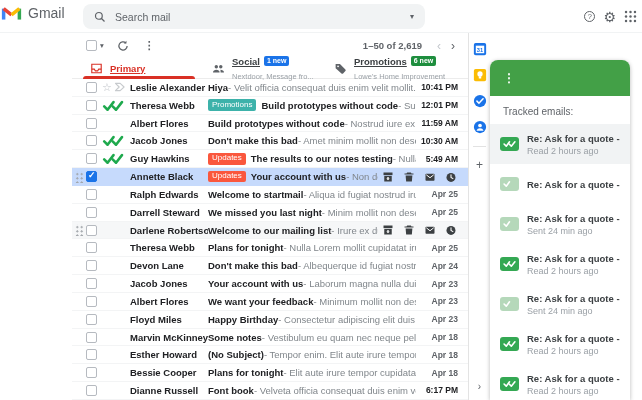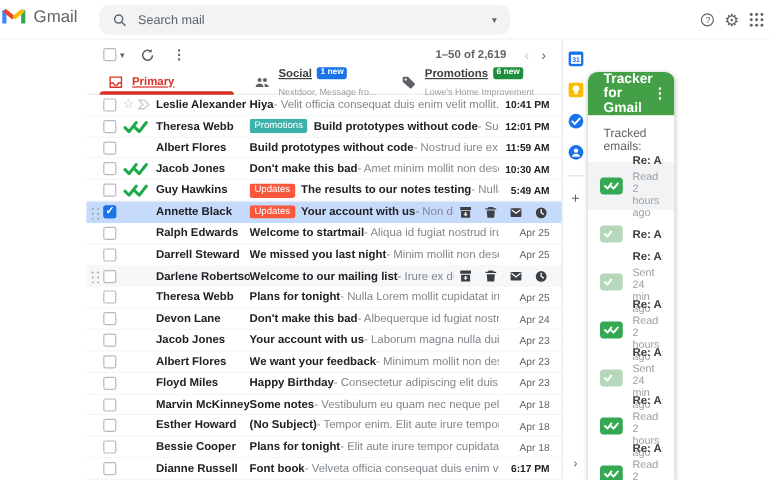--- a/index.html
+++ b/index.html
@@ -1,17 +1,17 @@
 <!DOCTYPE html>
 <html style="--primary-tab-red: #d93025; --selected-row-blue: #c6dafc; --tracked-check-green: #1ea94d; --tracker-header-green: #43a047; --read-icon-green: #34a853; --sent-icon-green: #b5d8ba; --social-badge-blue: #1a73e8; --promotions-badge-green: #1e8e3e;"><head>
 <meta charset="utf-8">
 <style>
   html,body{margin:0;padding:0;background:#fff;}
   body{width:642px;height:400px;overflow:hidden;font-family:"Liberation Sans",sans-serif;-webkit-font-smoothing:antialiased;}
-  .app{position:relative;width:562px;height:400px;background:#fff;}
+  .app{position:relative;width:630px;height:400px;background:#fff;}
 
   
   .topbar{position:absolute;left:0;top:0;width:642px;height:33px;border-bottom:1px solid #f1f3f4;box-sizing:border-box;background:#fff;z-index:5;}
   .logo{position:absolute;left:1px;top:5px;display:flex;align-items:center;gap:6px;}
   .logo-text{color:#5f6368;font-size:14px;}
   .search{position:absolute;left:83px;top:4px;width:342px;height:25px;background:#f1f3f4;border-radius:8px;display:flex;align-items:center;gap:9px;padding:0 11px;box-sizing:border-box;}
   .search-ph{flex:1;color:#5f6368;font-size:10.5px;}
   .search-caret{color:#5f6368;font-size:8px;}
   .topicons{position:absolute;right:5px;top:0;height:33px;display:flex;align-items:center;gap:8px;}
   .help-icon{width:11px;height:11px;border:1.2px solid #5f6368;border-radius:50%;color:#5f6368;font-size:7.5px;display:flex;align-items:center;justify-content:center;box-sizing:border-box;}
@@ -51,21 +51,21 @@
   .drag{width:9px;height:12px;flex:none;opacity:0;background-image:radial-gradient(#a2a6ab 1px,transparent 1.1px);background-size:4.5px 4.2px;background-position:0 1px;}
   .row.selected .drag,.row.hover .drag{opacity:1;}
   .row .cb{margin-left:2px;}
   .lead{width:32px;flex:none;display:flex;align-items:center;gap:2px;padding-left:5px;box-sizing:border-box;}
   .star{color:#c0c4c9;font-size:11px;line-height:1;}
   .sender{width:78px;flex:none;margin-left:1px;font-size:9.5px;font-weight:bold;color:#202124;white-space:nowrap;overflow:hidden;}
   .subjwrap{flex:1;min-width:0;display:flex;align-items:center;white-space:nowrap;overflow:hidden;font-size:9.5px;}
   .cat-badge{flex:none;font-size:8px;color:#fff;padding:1.5px 4px;border-radius:2px;margin-right:5px;line-height:1.1;}
   .subj{font-weight:bold;color:#202124;flex:none;}
   .snip{color:#80868b;overflow:hidden;}
-  .time{width:52px;flex:none;text-align:right;padding-right:10px;font-size:8.5px;color:#5f6368;box-sizing:border-box;white-space:nowrap;}
+  .time{width:52px;flex:none;text-align:right;padding-right:10px;font-size:8.5px;color:#5f6368;box-sizing:border-box;white-space:nowrap;font-weight:bold;}
   .time.bold{font-weight:bold;color:#202124;}
   .actions{flex:none;display:flex;align-items:center;gap:9px;padding-right:11px;margin-left:4px;}
   .actions svg{width:12px;height:12px;display:block;}
 
   
   .vdiv{position:absolute;left:468px;top:33px;bottom:0;width:1px;background:#e3e3e3;}
   .strip{position:absolute;left:469px;top:33px;width:21px;bottom:0;background:#fff;display:flex;flex-direction:column;align-items:center;padding-top:9px;box-sizing:border-box;gap:12px;}
   .sicon{display:flex;}
   .sicon svg{width:14px;height:14px;display:block;}
   .sdiv{width:13px;height:1px;background:#e2e2e2;}
@@ -572,21 +572,20 @@
         </svg>
     </span>
     <div class="sdiv"></div>
     <span class="plus">+</span>
     <span class="sspacer"></span>
     <span class="collapse">›</span>
   </aside>
 
   <section class="tracker">
     <div class="tracker-head">
-      <span class="tracker-title">Tracker for Gmail</span>
       <span class="tracker-menu">⋮</span>
     </div>
     <div class="tracker-sub">Tracked emails:</div>
     <div class="titems">
         <div class="titem read highlight">
       <span class="ticon">
         <svg viewBox="0 0 18 10">
           <path class="c1" d="M1.5 5l3 3L9 2" fill="none" stroke="#fff" stroke-width="2.2" stroke-linecap="round" stroke-linejoin="round"></path>
           <path class="c2" d="M8.5 5l3 3L16.5 2" fill="none" stroke="#fff" stroke-width="2.2" stroke-linecap="round" stroke-linejoin="round"></path>
         </svg>

